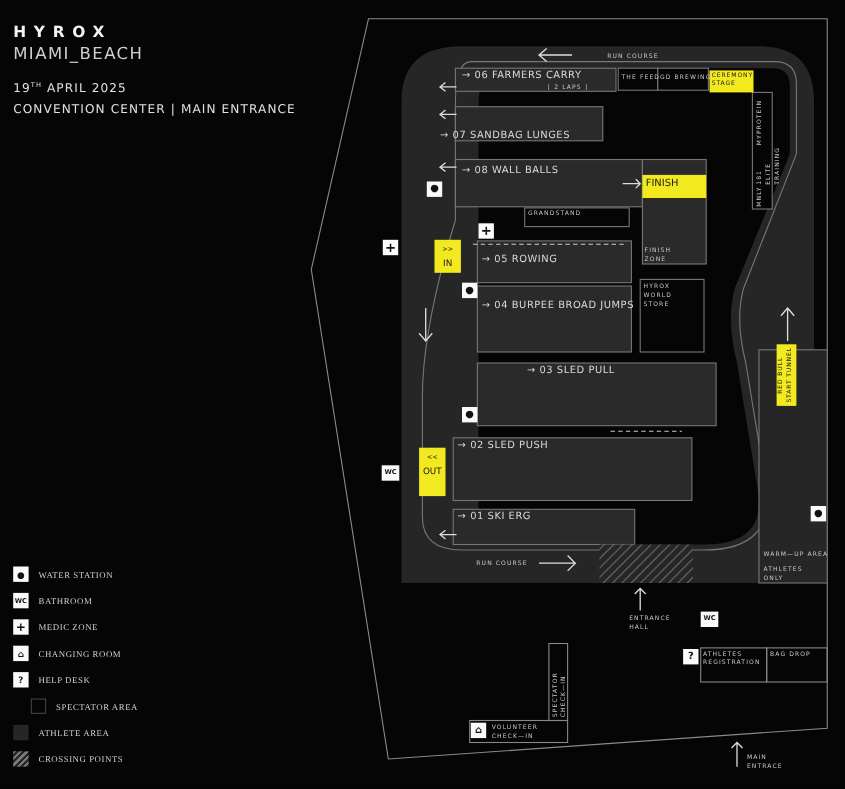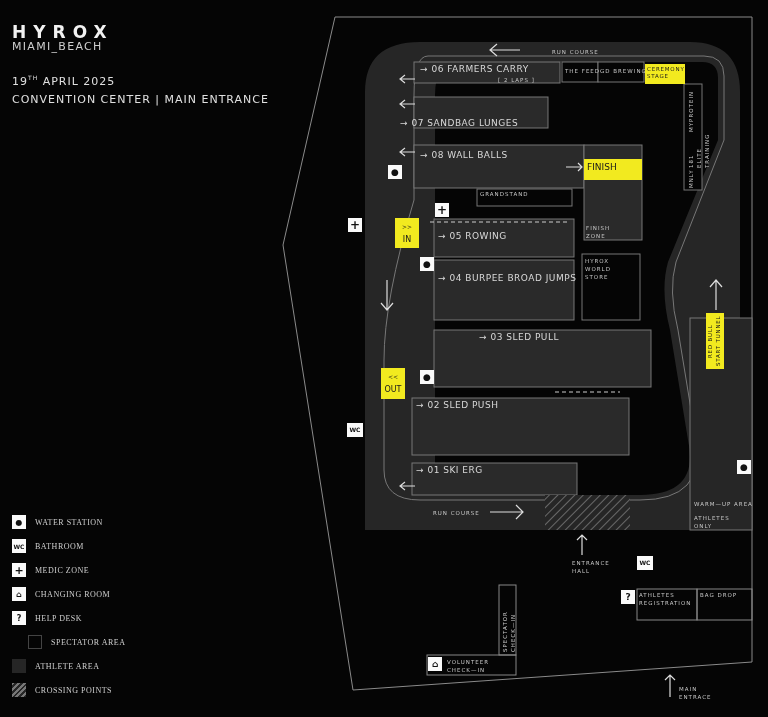--- a/index.html
+++ b/index.html
@@ -1,19 +1,19 @@
 <!DOCTYPE html>
 <html><head>
 <meta charset="utf-8">
 <style>
   html,body{margin:0;padding:0;background:#050505;}
   body{width:768px;height:717px;position:relative;overflow:hidden;font-family:"DejaVu Sans","Liberation Sans",sans-serif;color:#e8e8e8;}
   .abs{position:absolute;}
-  .title{left:12px;top:22px;font-size:17px;letter-spacing:7px;font-weight:bold;color:#f2f2f2;}
-  .subtitle{left:12px;top:40px;font-size:11px;letter-spacing:1.3px;color:#cfcfcf;}
+  .title{left:12px;top:22px;font-size:14px;letter-spacing:7px;font-weight:bold;color:#f2f2f2;}
+  .subtitle{left:12px;top:40px;font-size:15px;letter-spacing:1.3px;color:#cfcfcf;}
   .date{left:12px;top:74px;font-size:11px;letter-spacing:1px;color:#e0e0e0;}
   .date sup{font-size:6px;}
   .venue{left:12px;top:93px;font-size:11px;letter-spacing:1px;color:#e0e0e0;}
   svg.map{position:absolute;left:0;top:0;}
   .lbl{position:absolute;font-size:9px;letter-spacing:0.5px;color:#d9d9d9;white-space:nowrap;}
   .tiny{position:absolute;font-size:5.5px;letter-spacing:1px;color:#c8c8c8;line-height:8px;white-space:nowrap;}
   .yellow{position:absolute;background:#f2ea1f;color:#1a1a1a;font-size:9px;text-align:center;}
   .icon-box{position:absolute;width:14px;height:14px;background:#fafafa;color:#111;font-size:9px;font-weight:bold;text-align:center;line-height:14px;}
   .vert{writing-mode:vertical-rl;transform:rotate(180deg);}
   .legend-item{position:absolute;left:12px;height:14px;display:flex;align-items:center;}
@@ -111,21 +111,21 @@
 
 <div class="yellow" style="left:584px;top:159px;width:58px;height:21px;line-height:16px;text-align:left;padding-left:3px;box-sizing:border-box;">FINISH</div>
 <div class="tiny" style="left:586px;top:224px;width:30px;white-space:normal;">FINISH ZONE</div>
 <div class="tiny" style="left:480px;top:190px;">GRANDSTAND</div>
 <div class="tiny" style="left:585px;top:257px;width:30px;white-space:normal;">HYROX WORLD STORE</div>
 
 <div class="yellow" style="left:395px;top:218px;width:24px;height:30px;font-size:8px;line-height:13px;padding-top:2px;box-sizing:border-box;text-align:center;">
     <div style="font-size:6px;">&gt;&gt;</div>
     <div>IN</div>
   </div>
-<div class="yellow" style="left:381px;top:368px;width:24px;height:31px;font-size:8px;line-height:13px;padding-top:2px;box-sizing:border-box;">
+<div class="yellow" style="left:381px;top:407px;width:24px;height:44px;font-size:8px;line-height:13px;padding-top:2px;box-sizing:border-box;">
     <div style="font-size:6px;">&lt;&lt;</div>
     <div>OUT</div>
   </div>
 
 <div class="yellow vert" style="left:706px;top:313px;width:18px;height:56px;font-size:5.5px;line-height:8px;letter-spacing:0.8px;">RED BULL START TUNNEL</div>
 <div class="tiny" style="left:694px;top:500px;">WARM—UP AREA</div>
 <div class="tiny" style="left:694px;top:514px;width:40px;white-space:normal;">ATHLETES ONLY</div>
 
 <div class="tiny" style="left:572px;top:559px;width:40px;white-space:normal;">ENTRANCE HALL</div>
 <div class="tiny" style="left:639px;top:591px;width:58px;white-space:normal;">ATHLETES REGISTRATION</div>

